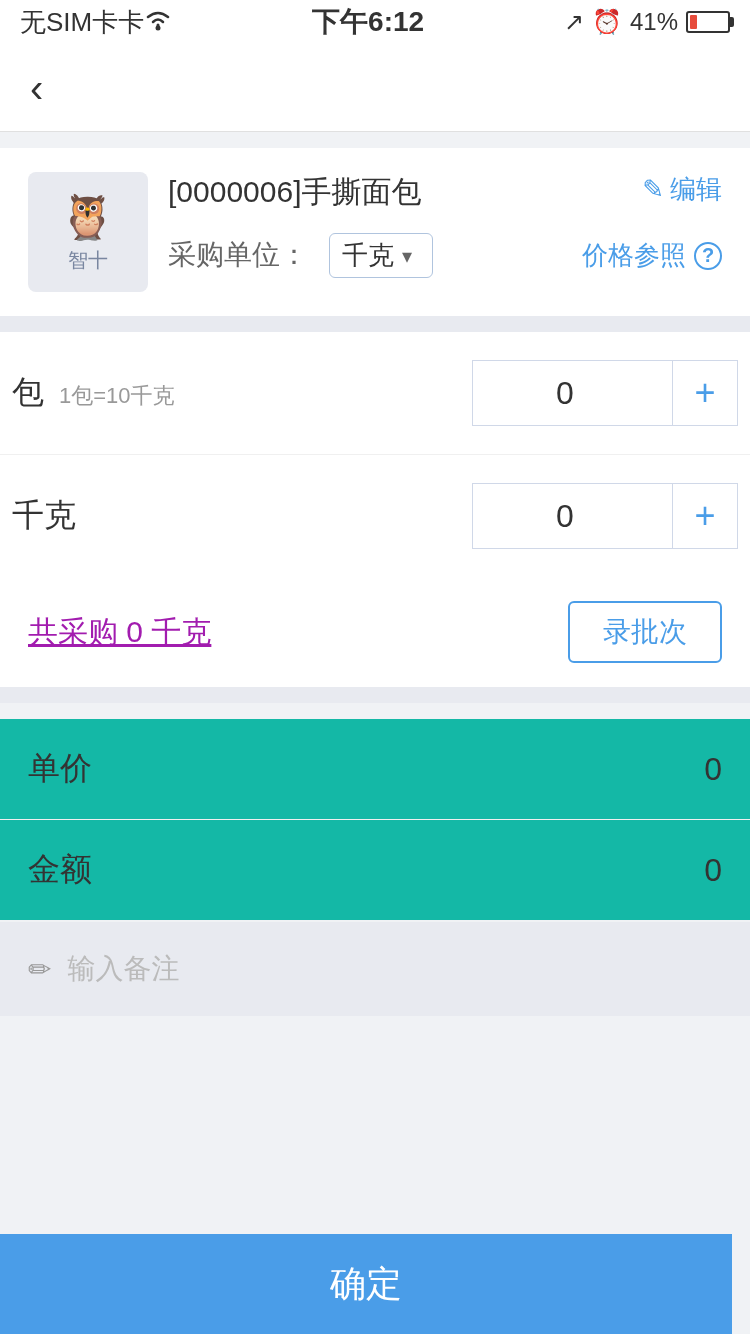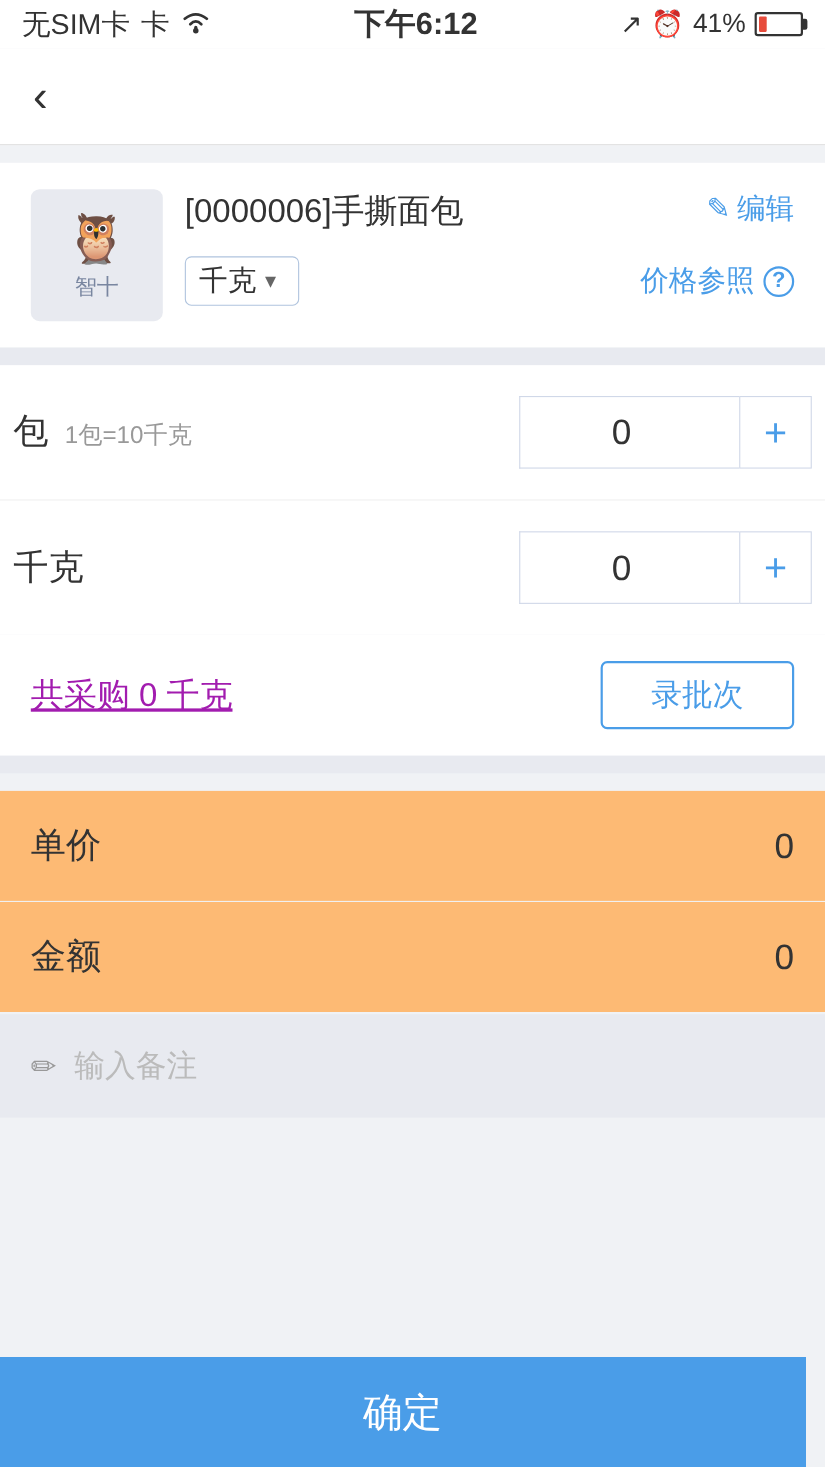--- a/index.html
+++ b/index.html
@@ -22,21 +22,20 @@
       display: flex;
       align-items: center;
       justify-content: space-between;
       padding: 0 20px;
       font-size: 26px;
       font-weight: 500;
     }
     .status-left {
       display: flex;
       align-items: center;
-      gap: 10px;
     }
     .status-center {
       font-size: 28px;
       font-weight: 600;
     }
     .status-right {
       display: flex;
       align-items: center;
       gap: 8px;
       font-size: 24px;
@@ -256,30 +255,30 @@
       justify-content: space-between;
     }
     .summary-text {
       font-size: 30px;
       color: #a21caf;
       text-decoration: underline;
     }
     .record-btn {
       border: 2px solid #4a9de8;
       border-radius: 6px;
-      padding: 10px 44px;
+      padding: 10px 33px;
       font-size: 28px;
       color: #4a9de8;
       background: #fff;
       cursor: pointer;
     }
 
     
     .detail-section {
-      background: #fdba74;
+      background: #14b8a6;
       margin-top: 16px;
     }
     .detail-row {
       display: flex;
       align-items: center;
       justify-content: space-between;
       padding: 28px 28px;
       border-bottom: 1px solid #f0f0f0;
     }
     .detail-row:last-child {
@@ -382,20 +381,21 @@
         <span class="product-name">
           <span>[0000006]</span><span>手撕面包</span>
         </span>
         <span class="edit-btn">
           <span>✎</span>
           <span>编辑</span>
         </span>
       </div>
       <div class="product-unit-row">
         <div>
+          <span class="unit-label">采购单位：</span>
           <span class="unit-select">
             <span>千克</span>
             <span class="unit-select-arrow">▾</span>
           </span>
         </div>
         <span class="price-ref">
           <span>价格参照</span>
           <span class="price-ref-help">?</span>
         </span>
       </div>

